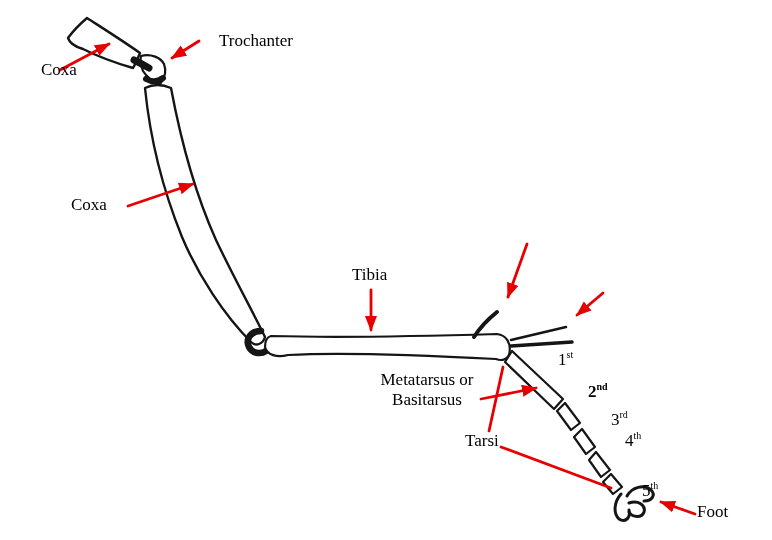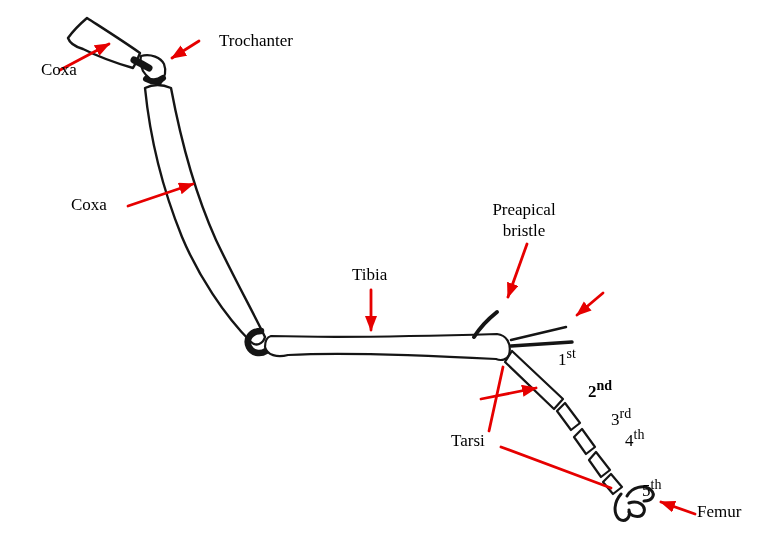--- a/index.html
+++ b/index.html
@@ -4,36 +4,36 @@
 <style>
   html,body{margin:0;padding:0;background:#ffffff;}
   .stage{
     position:relative;width:772px;height:540px;background:#ffffff;
     font-family:"Liberation Serif","DejaVu Serif",serif;color:#000;overflow:hidden;
   }
   .stage svg{position:absolute;left:0;top:0;}
   .lbl{position:absolute;font-size:17px;line-height:1.15;white-space:nowrap;}
   .lbl-center{text-align:center;white-space:normal;}
   .ord{position:absolute;font-size:17px;white-space:nowrap;}
-  .ord sup{font-size:14px;line-height:0;vertical-align:super;letter-spacing:0;}
+  .ord sup{font-size:10px;line-height:0;vertical-align:super;letter-spacing:0;}
   .wavy{
     text-decoration:underline;
     text-decoration-style:wavy;
     text-decoration-color:#ff0000;
     text-decoration-thickness:1px;
     text-underline-offset:3px;
   }
   #lbl-coxa{left:17px;top:60px;margin-left:24px;}
   #lbl-trochanter{left:219px;top:31px;}
   #lbl-femur{left:71px;top:195px;}
   #lbl-tibia{left:352px;top:265px;text-align:right;}
   #lbl-preapical{left:468px;top:199px;width:112px;line-height:21px;}
   #lbl-tibial-spurs{left:593px;top:280px;width:72px;line-height:22px;}
   #lbl-metatarsus{left:366px;top:370px;width:122px;line-height:20px;}
-  #lbl-tarsi{left:451px;top:431px;}
+  #lbl-tarsi{left:465px;top:431px;}
   #lbl-foot{left:697px;top:502px;}
   #lbl-tarsal-segments{left:634px;top:384px;}
   #ord-1{left:558px;top:350px;}
   #ord-2{left:588px;top:382px;font-weight:bold;}
   #ord-3{left:611px;top:410px;}
   #ord-4{left:625px;top:431px;}
   #ord-5{left:642px;top:481px;}
 </style>
 </head>
 <body>
@@ -93,30 +93,30 @@
   </svg>
 
   <div class="lbl" id="lbl-coxa">Coxa</div>
 
   <div class="lbl" id="lbl-trochanter">Trochanter</div>
 
   <div class="lbl" id="lbl-femur">Coxa</div>
 
   <div class="lbl" id="lbl-tibia">Tibia</div>
 
-  <div class="lbl lbl-center" id="lbl-preapical">
-    <span>Preapical</span><br>
-    <span>bristle</span>
-  </div>
 
 
+  <div class="lbl lbl-center" id="lbl-metatarsus">
+    <span>Metatarsus or</span><br>
+    <span>Basitarsus</span>
+  </div>
 
   <div class="lbl" id="lbl-tarsi">Tarsi</div>
 
-  <div class="lbl" id="lbl-foot">Femur</div>
+  <div class="lbl" id="lbl-foot">Foot</div>
 
 
   <div class="ord" id="ord-1"><span>1</span><sup>st</sup></div>
 
   <div class="ord" id="ord-2"><span>2</span><sup>nd</sup></div>
 
   <div class="ord" id="ord-3"><span>3</span><sup>rd</sup></div>
 
   <div class="ord" id="ord-4"><span>4</span><sup>th</sup></div>
 

